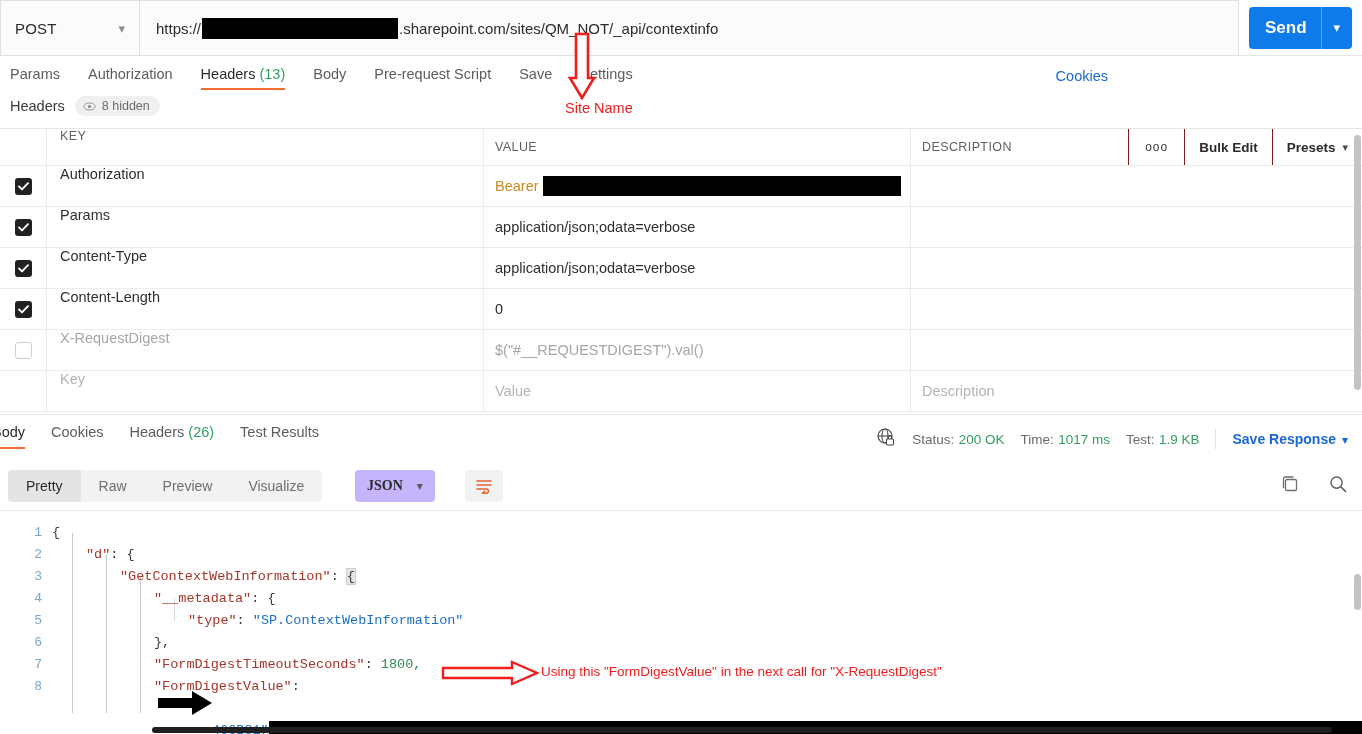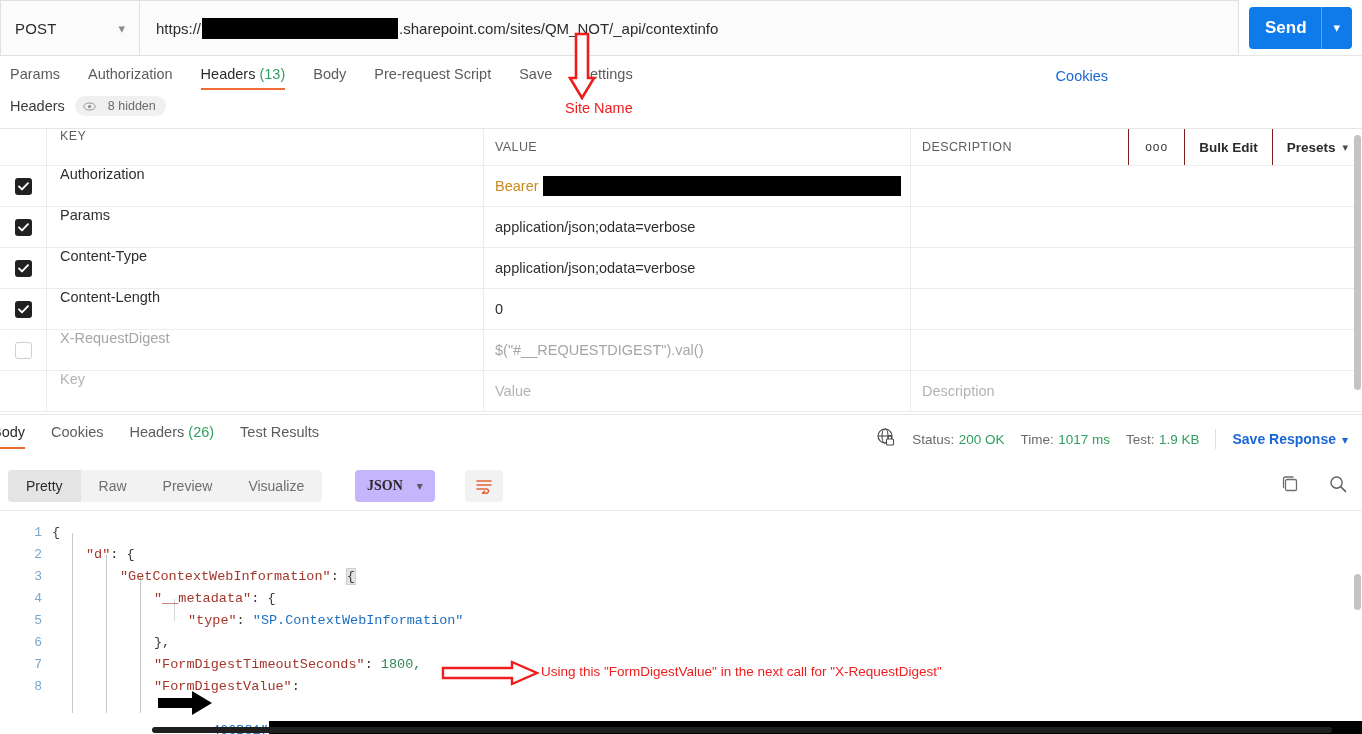--- a/index.html
+++ b/index.html
@@ -67,21 +67,21 @@
   .tab.active::after {
     content: ""; position: absolute; left: 0; right: 0; bottom: 0;
     height: 2.5px; background: #ef6c33;
   }
   .tab .cnt { color: #2f9e5f; }
   .subrow {
     position: absolute; left: 10px; top: 40px; display: flex; align-items: center; gap: 10px;
   }
   .sub-label { font-size: 14.5px; color: #3a3a3a; }
   .hidden-badge {
-    display: flex; align-items: center; gap: 12px;
+    display: flex; align-items: center; gap: 6px;
     background: #f0f0f0; border-radius: 11px; padding: 3px 10px 3px 8px;
   }
   .hidden-badge .t { font-size: 12.5px; color: #6b6b6b; }
   .eye { width: 13px; height: 13px; display: block; }
   .cookies-link {
     position: absolute; right: 14px; top: 12px;
     font-size: 14.5px; color: #1a66d6;
   }
 
   

